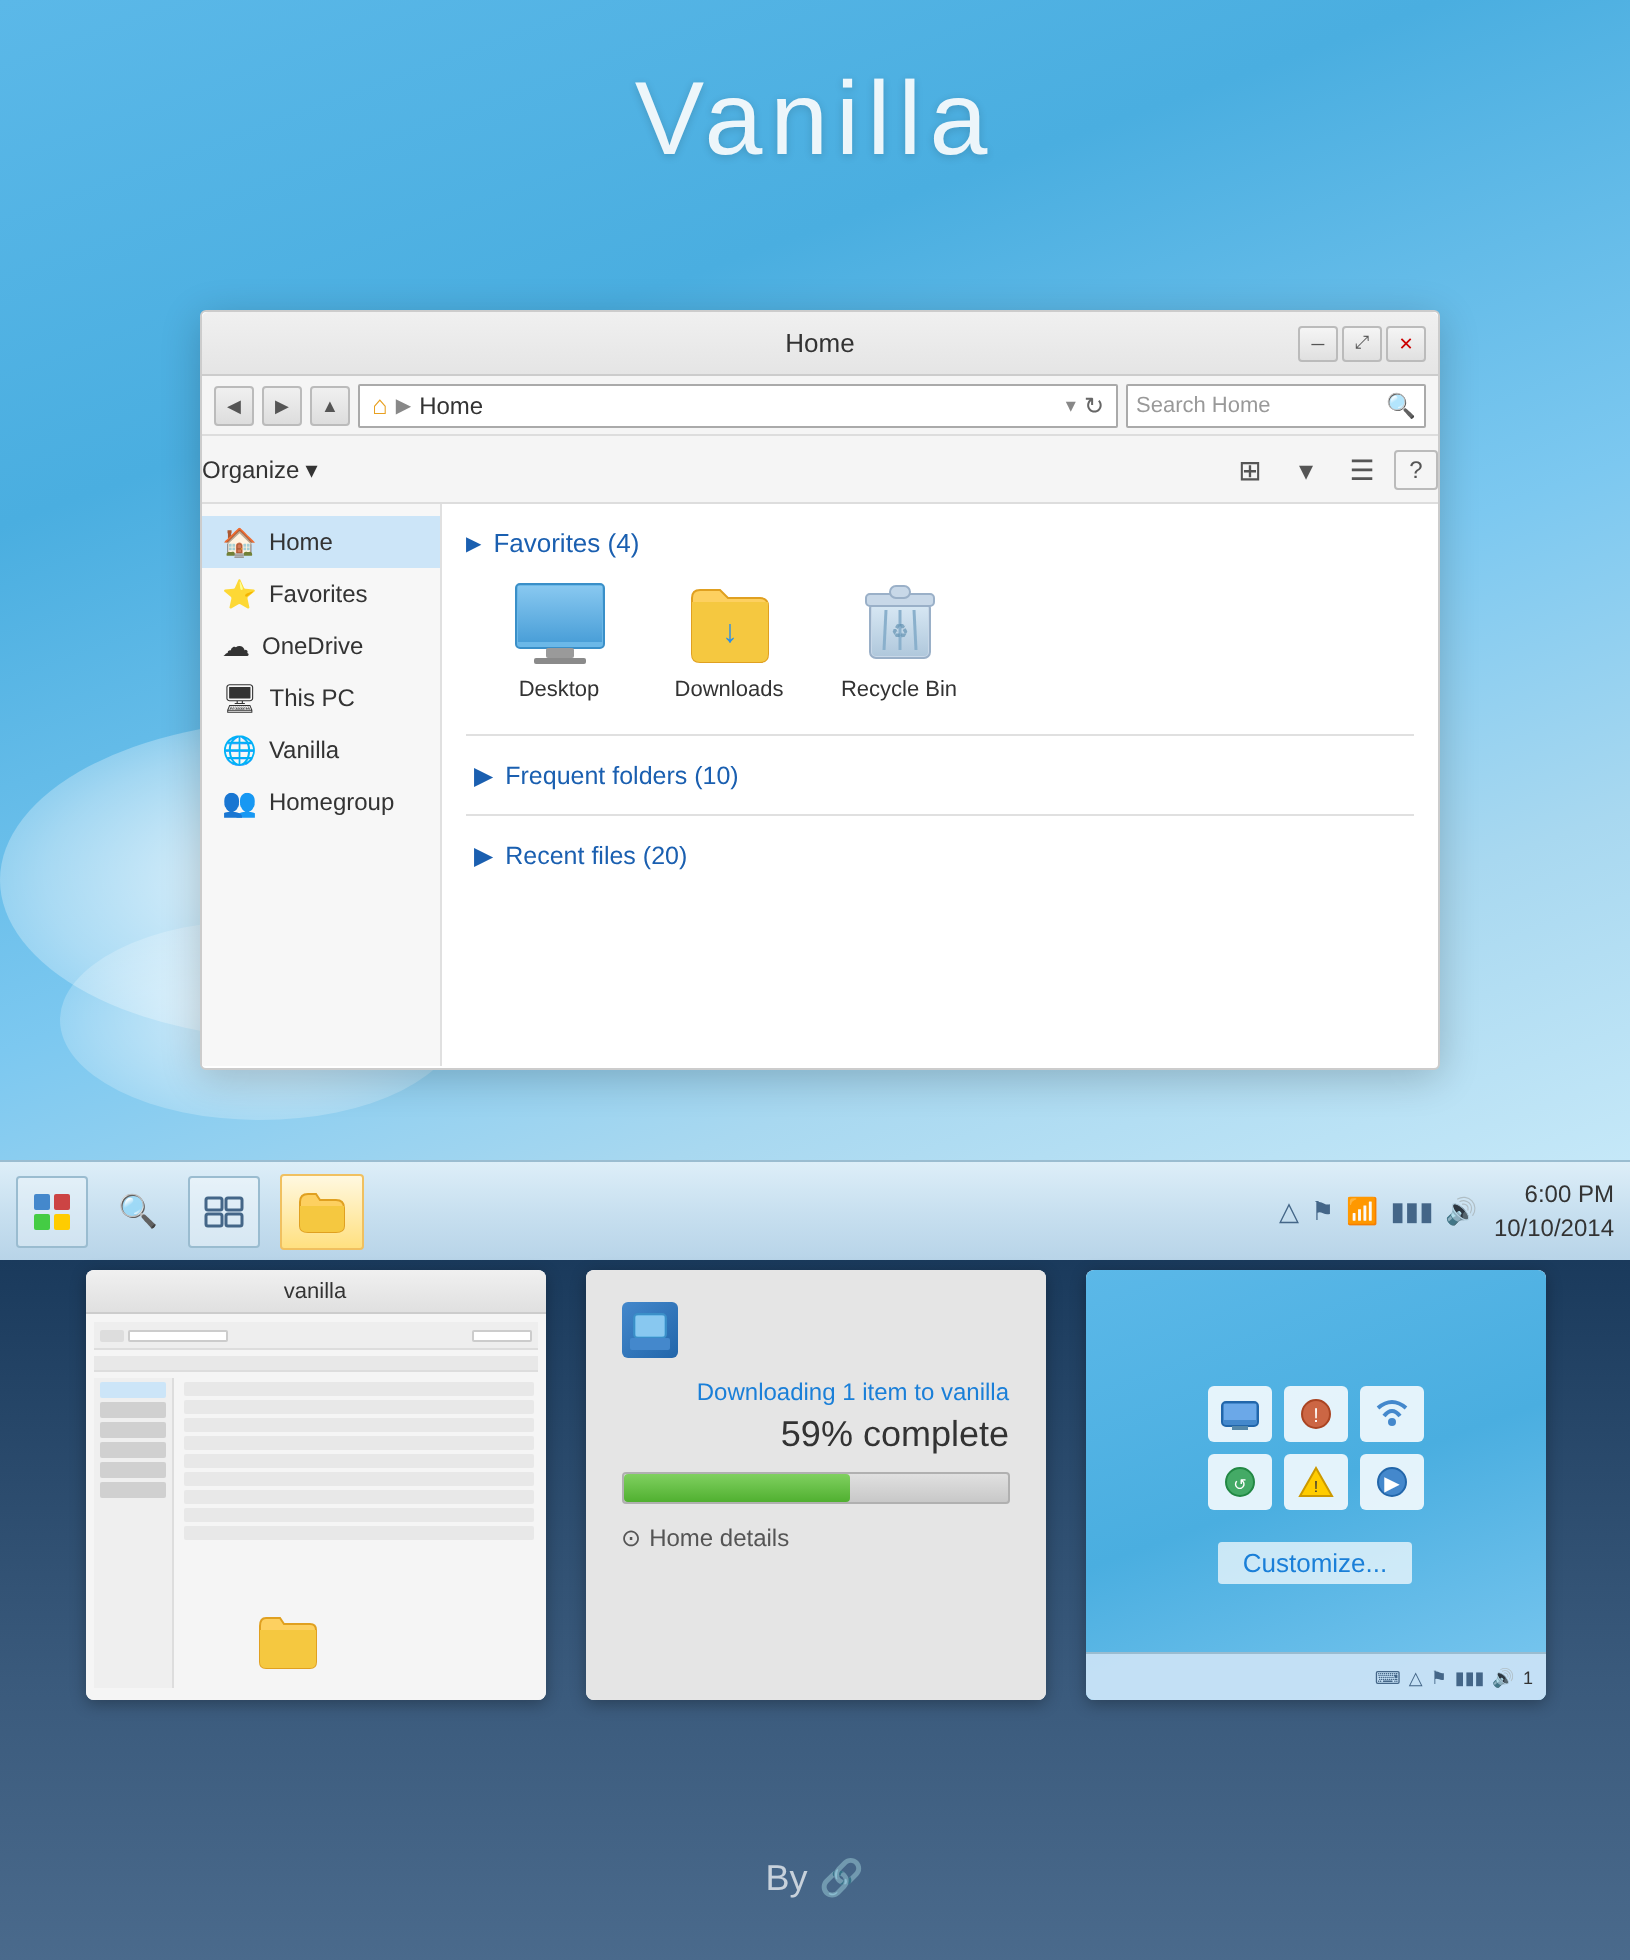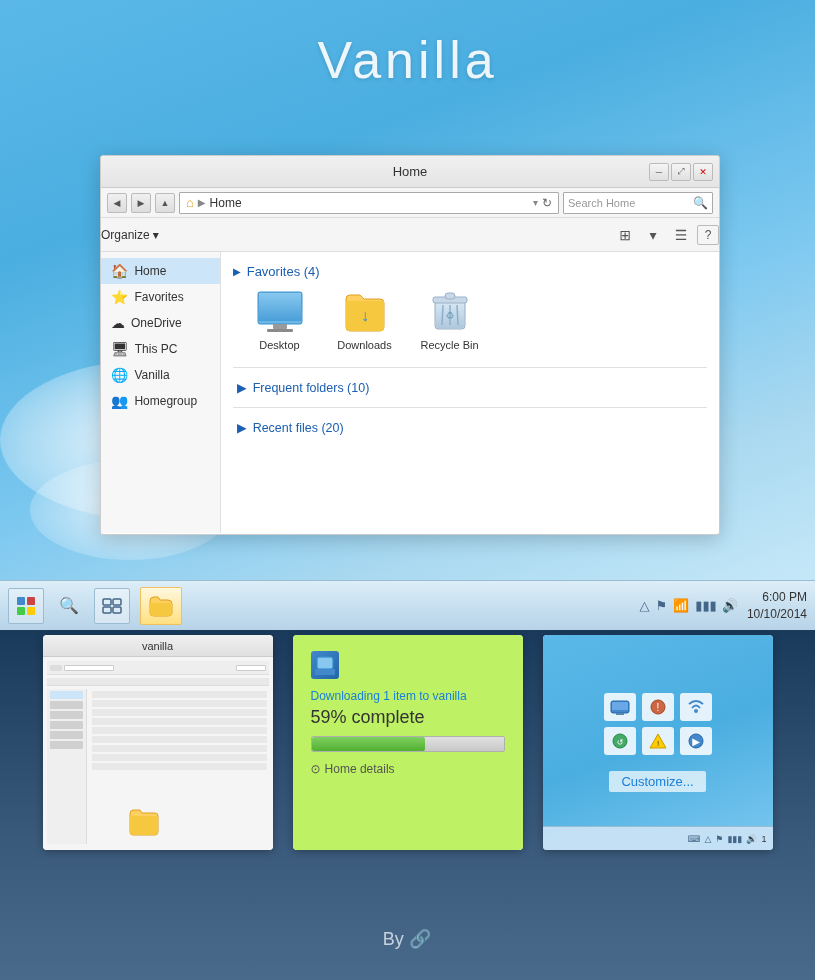--- a/index.html
+++ b/index.html
@@ -419,23 +419,24 @@
       margin: 2px 3px;
       background: #d0d0d0;
       border-radius: 1px;
     }
     .thumb1-files {
       flex: 1;
     }
 
     
     .thumb2-content {
-      background: #bef264;
+      background: #e5e5e5;
       height: 100%;
       padding: 16px 18px;
+      text-align: right;
     }
     .thumb2-icon {
       width: 28px;
       height: 28px;
       background: linear-gradient(135deg, #4488cc 0%, #2266aa 100%);
       border-radius: 3px;
       margin-bottom: 10px;
       display: flex;
       align-items: center;
       justify-content: center;

